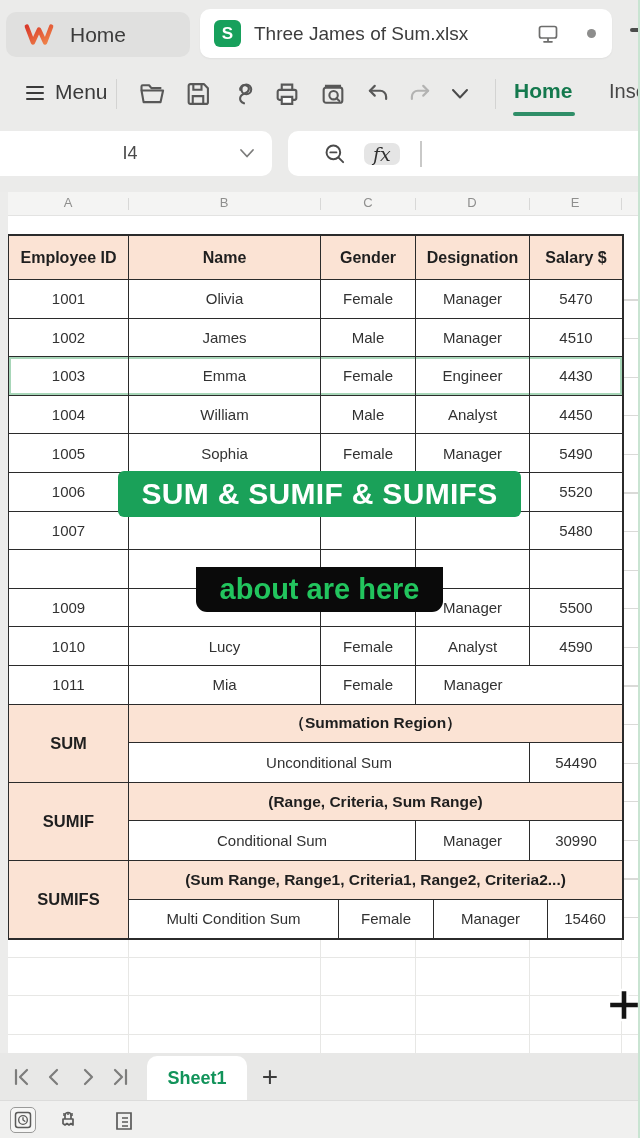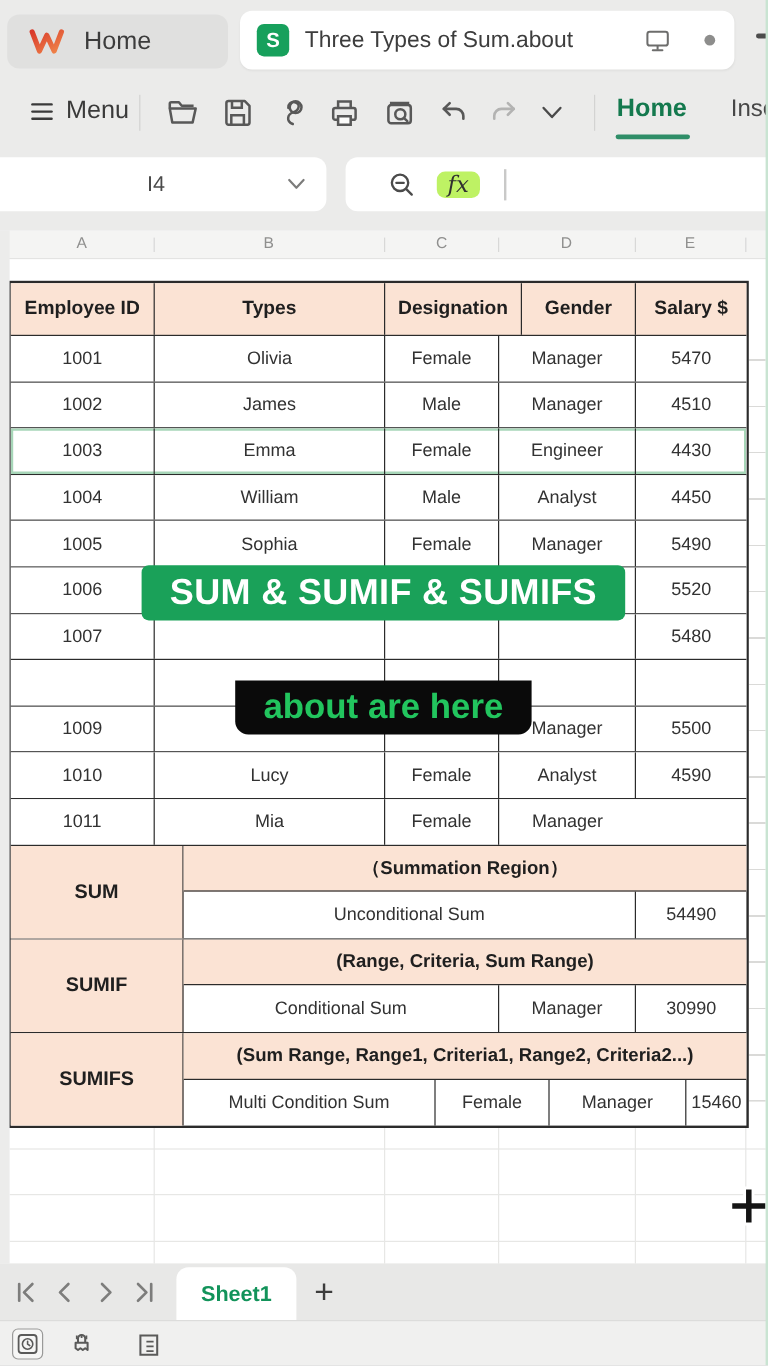--- a/index.html
+++ b/index.html
@@ -37,21 +37,21 @@
     border-radius:2px; background:#2f8e68; }
   .ribbon-insert { font-size:20px; color:#474747; }
 
   
   .name-box { position:absolute; left:-12px; top:131px; width:284px; height:45px;
     background:#fff; border-radius:10px; display:flex; align-items:center; justify-content:center; }
   .name-box-text { font-size:18px; color:#4a4a4a; }
   .name-box-chevron { position:absolute; right:16px; top:15px; }
   .formula-box { position:absolute; left:288px; top:131px; width:364px; height:45px;
     background:#fff; border-radius:10px; display:flex; align-items:center; padding-left:34px; gap:16px; }
-  .fx-pill { background:#bef264; border-radius:7px; padding:0 9px;
+  .fx-pill { background:#e5e5e5; border-radius:7px; padding:0 9px;
     font-family:"DejaVu Serif","Liberation Serif",serif; font-style:italic; font-size:19px; color:#303030; }
   .caret-line { width:2px; height:26px; background:#c9c9c8; margin-left:4px; }
 
   
   .col-strip { position:absolute; left:0; top:192px; width:640px; height:24px; background:#f4f4f3;
     border-bottom:1px solid #e3e3e2; }
   .col-letter { position:absolute; top:3px; font-size:13px; color:#8f8f8e; transform:translateX(-50%); }
   .col-tick { position:absolute; top:6px; width:1px; height:12px; background:#d8d8d7; }
 
   
@@ -68,21 +68,21 @@
     color:#1f1f1f; border-right:1.5px solid #2b2b2b; }
   .hcell:last-child { border-right:none; }
   .trow { display:flex; height:38.6px; border-bottom:1.5px solid #2b2b2b; background:#fff; }
   .tcell { display:flex; align-items:center; justify-content:center; font-size:15px; color:#323232;
     border-right:1.5px solid #2b2b2b; }
   .tcell:last-child { border-right:none; }
   .cw-a{width:120px}.cw-b{width:192px}.cw-c{width:95px}.cw-d{width:114px}.cw-e{flex:1}
   .trow.selected { box-shadow: inset 0 0 0 2px rgba(95,180,125,.55); }
   .section { display:flex; border-bottom:1.5px solid #2b2b2b; }
   .section:last-child { border-bottom:none; }
-  .sec-label { width:144px; background:#fbe3d4; border-right:1.5px solid #2b2b2b;
+  .sec-label { width:120px; background:#fbe3d4; border-right:1.5px solid #2b2b2b;
     display:flex; align-items:center; justify-content:center; font-weight:bold; font-size:16.5px; color:#1f1f1f; }
   .sec-body { flex:1; display:flex; flex-direction:column; }
   .sec-hdr { height:38.6px; background:#fbe3d4; border-bottom:1.5px solid #2b2b2b;
     display:flex; align-items:center; justify-content:center; font-weight:bold; font-size:15.5px; color:#1f1f1f; }
   .sec-row { display:flex; height:38.6px; }
   .sec-cell { display:flex; align-items:center; justify-content:center; font-size:15px; color:#323232;
     border-right:1.5px solid #2b2b2b; }
   .sec-cell:last-child { border-right:none; }
 
   
@@ -128,21 +128,21 @@
             <stop offset="1" stop-color="#f0864a"></stop>
       </linearGradient>
         </defs>
       <path d="M3 3 L9.5 20 L16 6 L22.5 20 L29 3" fill="none" stroke="url(#wg)" stroke-width="4.6" stroke-linecap="round" stroke-linejoin="round"></path>
     </svg>
     <span class="home-tab-label">Home</span>
   </div>
 
   <div class="doc-tab">
     <div class="s-icon">S</div>
-    <span class="doc-title">Three Types of Sum.about</span>
+    <span class="doc-title">Three James of Sum.xlsx</span>
     <span class="spacer"></span>
     <svg width="26" height="24" viewBox="0 0 24 24">
       <rect x="3.5" y="4.5" width="17" height="11.5" rx="2" fill="none" stroke="#6d6d6c" stroke-width="1.7"></rect>
       <line x1="12" y1="16" x2="12" y2="19.5" stroke="#6d6d6c" stroke-width="1.7"></line>
       <line x1="8" y1="19.8" x2="16" y2="19.8" stroke="#6d6d6c" stroke-width="1.7" stroke-linecap="round"></line>
     </svg>
     <span class="dot-indicator"></span>
   </div>
   <div class="edge-dash"></div>
 
@@ -242,23 +242,23 @@
     <div class="gridline" style="left:8px; top:818px; width:630px; height:1px"></div>
     <div class="gridline" style="left:128px; top:702px; width:1px; height:135px"></div>
     <div class="gridline" style="left:320px; top:702px; width:1px; height:135px"></div>
     <div class="gridline" style="left:415px; top:702px; width:1px; height:135px"></div>
     <div class="gridline" style="left:529px; top:702px; width:1px; height:135px"></div>
     <div class="gridline" style="left:621px; top:702px; width:1px; height:135px"></div>
 
     <div class="sheet-table">
       <div class="hrow">
         <div class="hcell cw-a">Employee ID</div>
-        <div class="hcell cw-b">Types</div>
+        <div class="hcell cw-b">Name</div>
+        <div class="hcell cw-c">Gender</div>
         <div class="hcell cw-d">Designation</div>
-        <div class="hcell cw-c">Gender</div>
         <div class="hcell cw-e">Salary $</div>
       </div>
 
       <div>
   <div class="trow">
     <div class="tcell cw-a">1001</div>
     <div class="tcell cw-b">Olivia</div>
     <div class="tcell cw-c">Female</div>
     <div class="tcell cw-d">Manager</div>
     <div class="tcell cw-e">5470</div>

